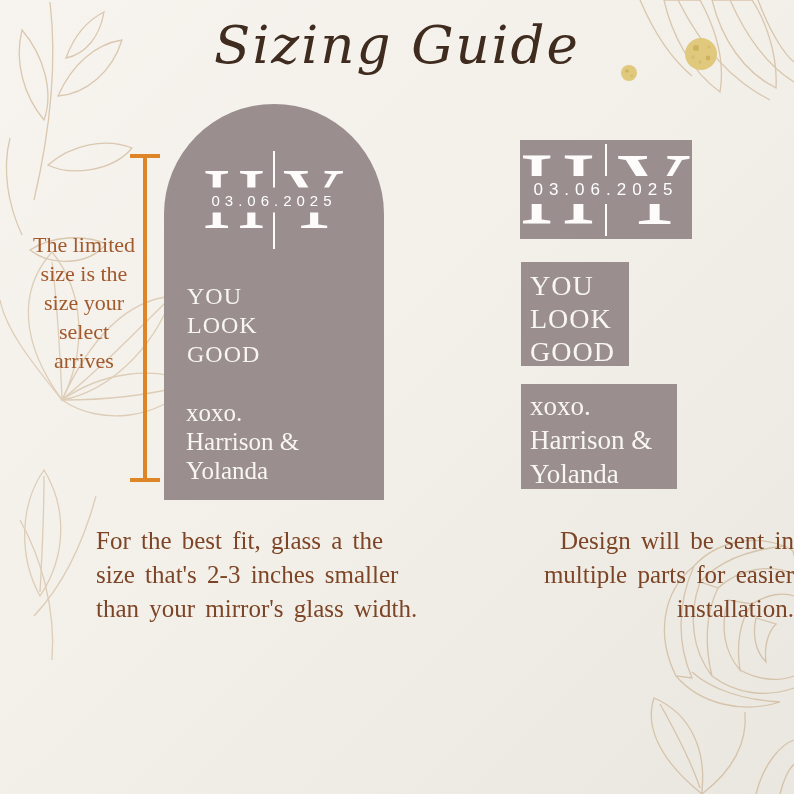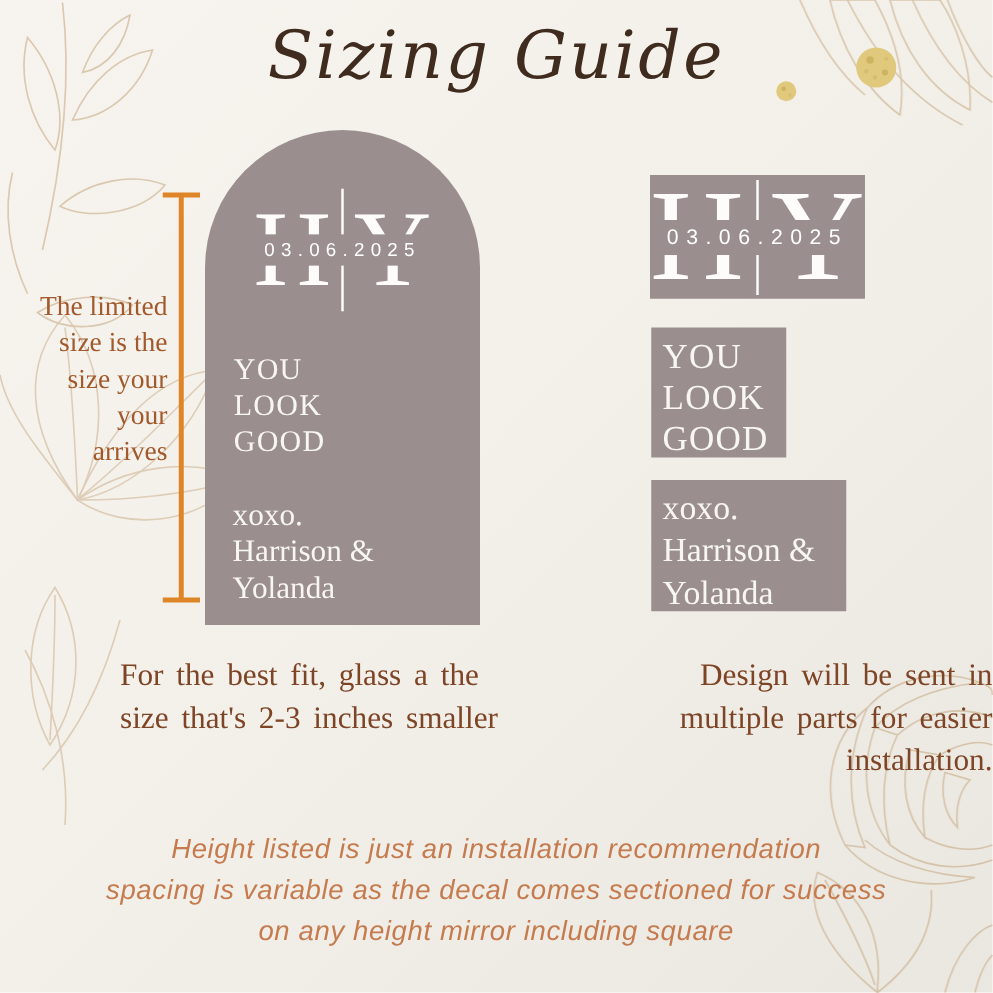--- a/index.html
+++ b/index.html
@@ -17,22 +17,22 @@
   }
 
   
   .bracket { position:absolute; left:130px; top:154px; width:30px; height:328px; z-index:2; }
   .bracket .cap  { position:absolute; left:0; right:0; height:4px; background:#de8527; }
   .bracket .cap.top { top:0; }
   .bracket .cap.bottom { bottom:0; }
   .bracket .line { position:absolute; left:13px; top:2px; bottom:2px; width:4px; background:#de8527; }
 
   .left-note {
-    position:absolute; left:2px; top:230px; width:132px; z-index:2;
-    text-align:right; color:#a2592b; font-size:22px; line-height:29px;
+    position:absolute; left:18px; top:230px; width:132px; z-index:2;
+    text-align:center; color:#a2592b; font-size:22px; line-height:29px;
   }
   .left-note span { display:block; }
 
   
   .decal-surface { background:#9a8f8e; position:absolute; z-index:1; }
   .arch {
     left:164px; top:104px; width:220px; height:396px;
     border-radius:110px 110px 0 0;
   }
   .part-1 { left:520px; top:140px; width:172px; height:99px; display:flex; align-items:center; justify-content:center; overflow:hidden; }
@@ -154,21 +154,21 @@
   <div class="bracket">
     <div class="cap top"></div>
     <div class="line"></div>
     <div class="cap bottom"></div>
   </div>
 
   <div class="left-note">
     <span>The limited</span>
     <span>size is the</span>
     <span>size your</span>
-    <span>your</span>
+    <span>select</span>
     <span>arrives</span>
   </div>
 
   <div class="decal-surface arch">
     <div class="monogram">
       <span class="mono-letter">H</span>
       <span class="mono-divider"></span>
       <span class="mono-letter">Y</span>
       <span class="mono-date">03.06.2025</span>
     </div>
@@ -205,26 +205,22 @@
     <div class="signoff">
       <span>xoxo.</span>
       <span>Harrison &amp;</span>
       <span>Yolanda</span>
     </div>
   </div>
 
   <p class="caption caption-left">
     <span>For the best fit, glass a the</span>
     <span>size that's 2-3 inches smaller</span>
+    <span>than your mirror's glass width.</span>
   </p>
   <p class="caption caption-right">
     <span>Design will be sent in</span>
     <span>multiple parts for easier</span>
     <span>installation.</span>
   </p>
 
-  <div class="footer">
-    <span>Height listed is just an installation recommendation</span>
-    <span>spacing is variable as the decal comes sectioned for success</span>
-    <span>on any height mirror including square</span>
-  </div>
 
 </div>
 
 </body></html>

